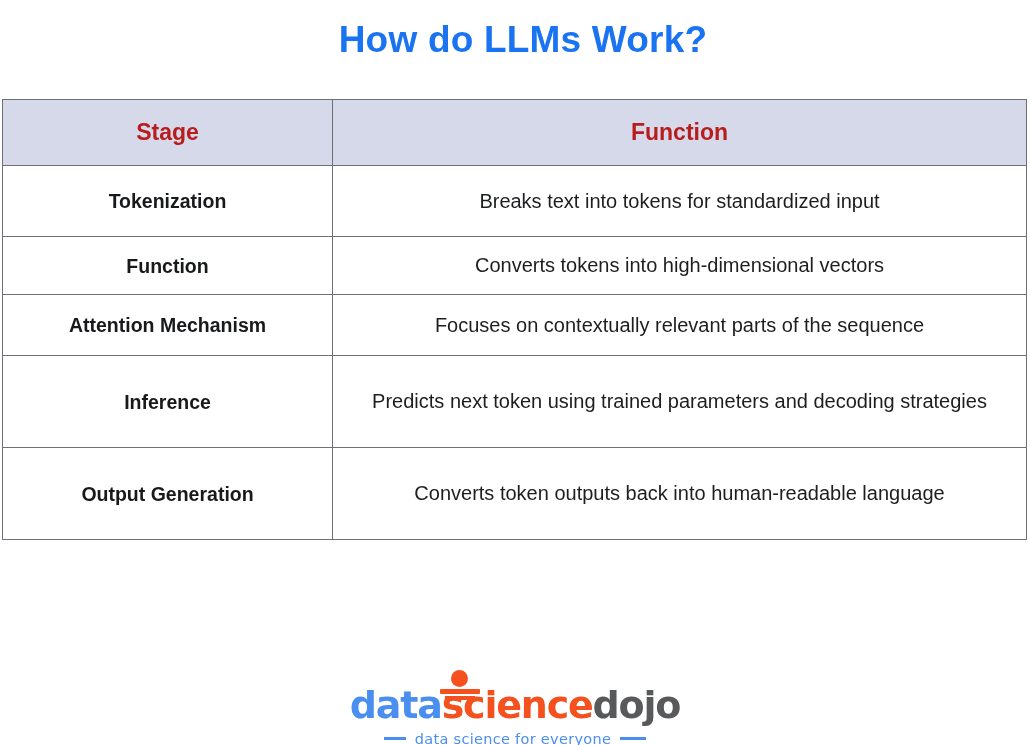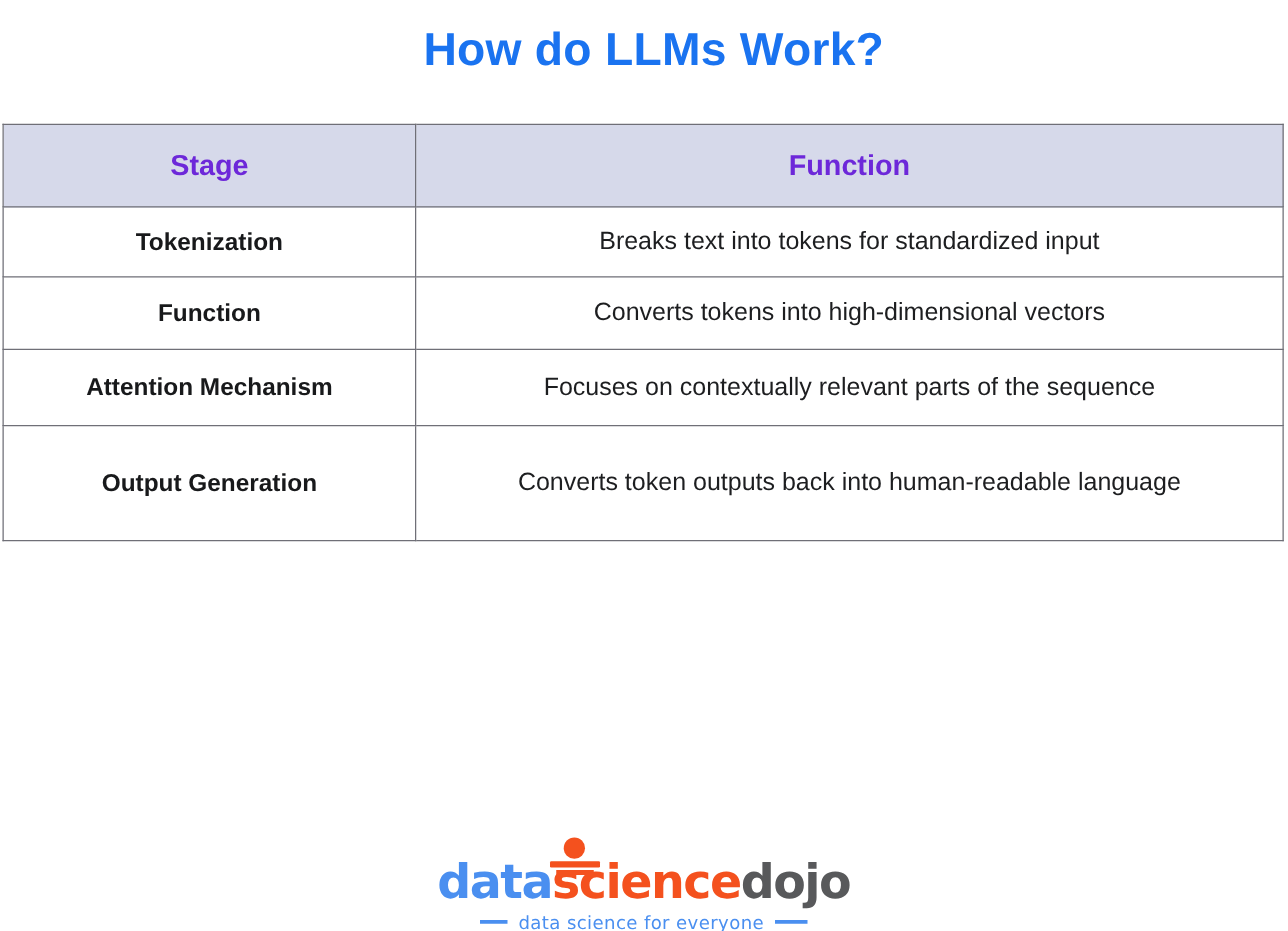--- a/index.html
+++ b/index.html
@@ -51,42 +51,42 @@
     padding: 0;
     vertical-align: middle;
     box-sizing: border-box;
   }
 
   thead th {
     background: #d6d9ea;
     font-family: "Liberation Sans", sans-serif;
     font-size: 23px;
     font-weight: bold;
-    color: #6d28d9;
+    color: #b91c1c;
     height: 66px;
     text-align: center;
   }
 
   td.stage-cell {
     text-align: center;
     font-size: 19.5px;
     font-weight: bold;
     color: #18191b;
     padding: 6px 8px;
     line-height: 26px;
   }
   td.func-cell {
     text-align: center;
     font-size: 20px;
     font-weight: normal;
     color: #1d1e20;
     padding: 9px 22px;
     line-height: 31px;
   }
-  tr.r-1 td { height: 56px; }
+  tr.r-1 td { height: 71px; }
   tr.r-2 td { height: 58px; }
   tr.r-3 td { height: 93px; }
   tr.r-4 td { height: 61px; }
   tr.r-5 td { height: 92px; }
   tr.r-6 td { height: 92px; margin-left: 40px; }
 
   
   .logo-block {
     position: absolute;
     left: 0;
@@ -185,20 +185,24 @@
         <td class="stage-cell">Tokenization</td>
         <td class="func-cell">Breaks text into tokens for standardized input</td>
       </tr>
       <tr class="r-2">
         <td class="stage-cell">Function</td>
         <td class="func-cell">Converts tokens into high-dimensional vectors</td>
       </tr>
       <tr class="r-4">
         <td class="stage-cell">Attention Mechanism</td>
         <td class="func-cell">Focuses on contextually relevant parts of the sequence</td>
+      </tr>
+      <tr class="r-5">
+        <td class="stage-cell">Inference</td>
+        <td class="func-cell">Predicts next token using trained parameters and decoding strategies</td>
       </tr>
       <tr class="r-6">
         <td class="stage-cell">Output Generation</td>
         <td class="func-cell">Converts token outputs back into human-readable language</td>
       </tr>
     </tbody>
   </table>
 </div>
 
 <div class="logo-block">

